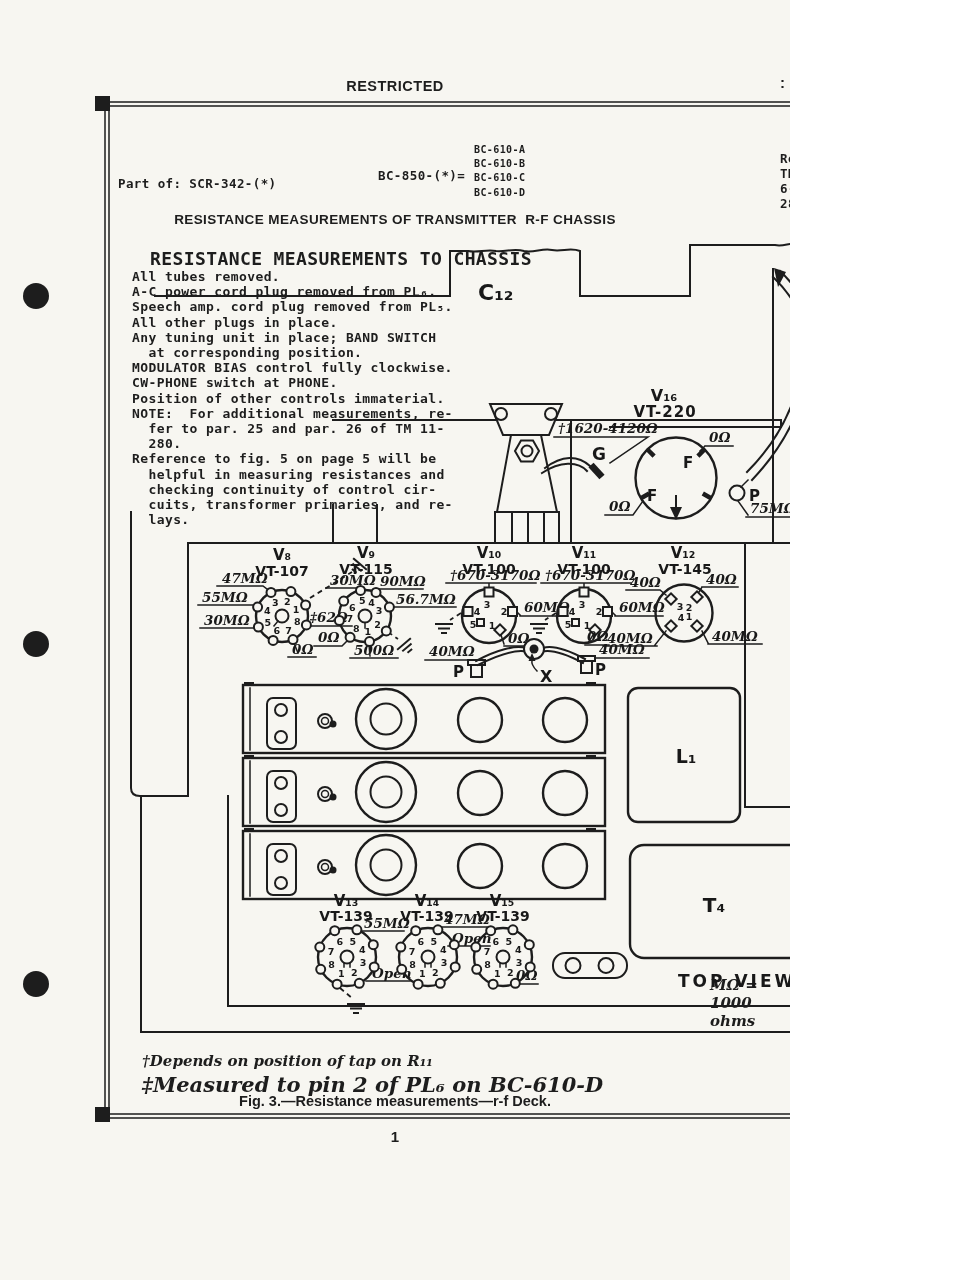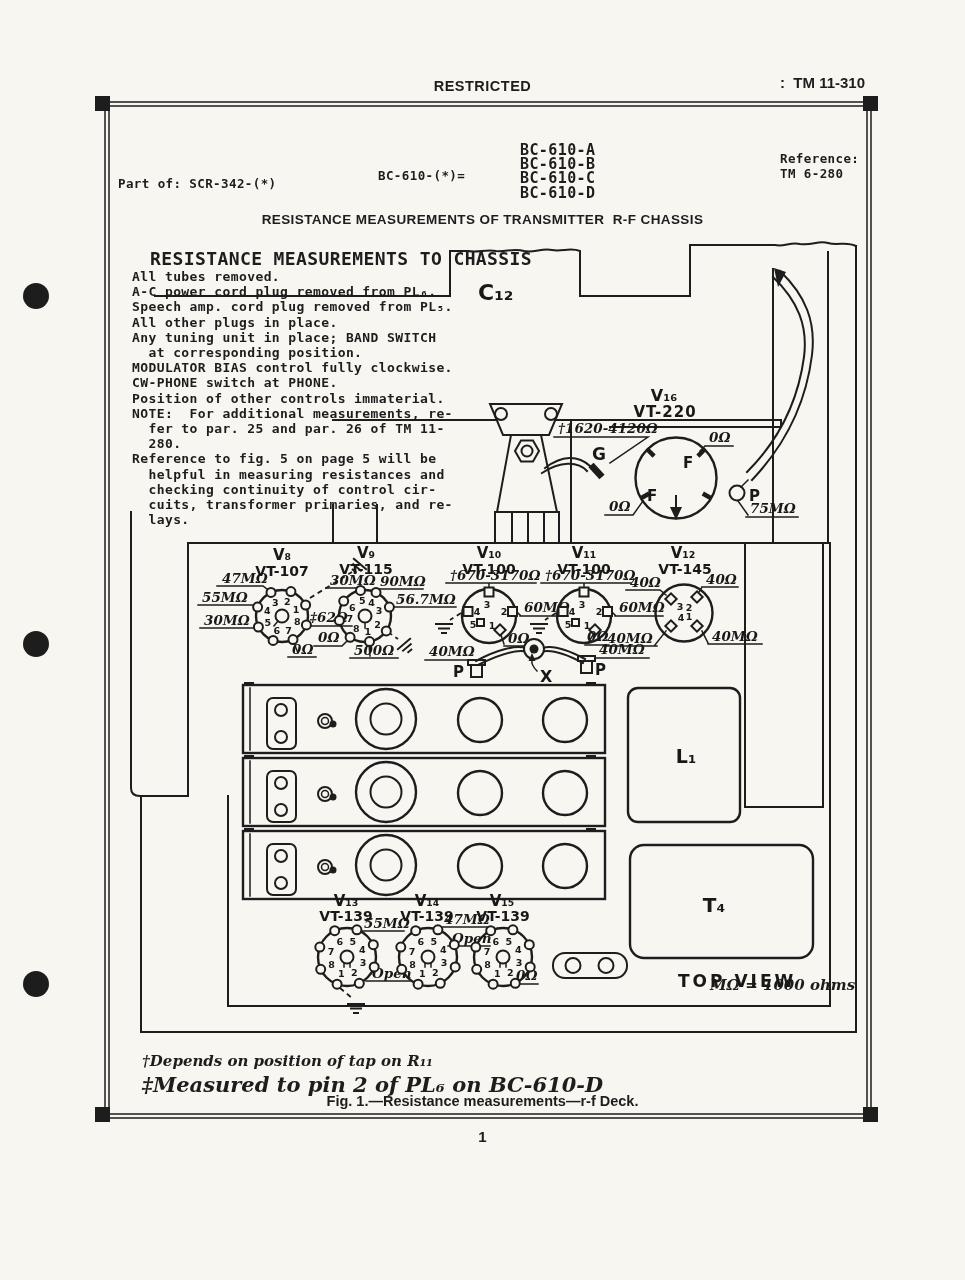--- a/index.html
+++ b/index.html
@@ -1,16 +1,16 @@
 <!DOCTYPE html>
 <html><head>
 <meta charset="utf-8">
 <style>
   html,body{margin:0;padding:0;}
-  .page{position:relative;width:965px;height:1280px;background:#f7f6f1;overflow:hidden;
+  .page{position:relative;width:790px;height:1280px;background:#f7f6f1;overflow:hidden;
         font-family:"Liberation Sans",sans-serif;color:#1d1d1d;}
   .abs{position:absolute;}
   .ctr{left:0;right:0;text-align:center;}
   .gothic{font-family:"Liberation Sans",sans-serif;font-weight:bold;}
   .type{font-family:"DejaVu Sans Mono",monospace;font-weight:bold;letter-spacing:.4px;}
   .scrip{font-family:"DejaVu Serif",serif;font-style:italic;font-weight:bold;}
   pre{margin:0;white-space:pre;}
   svg{position:absolute;left:0;top:0;}
   .k{stroke:#1d1d1d;fill:none;stroke-width:2;stroke-linecap:square;stroke-linejoin:miter;}
   .k3{stroke-width:2.4;}
@@ -23,22 +23,22 @@
   text.pin{font-family:"DejaVu Sans",sans-serif;font-weight:bold;font-size:9.5px;fill:#181818;text-anchor:middle;}
 </style>
 </head>
 <body>
 
 <div class="page">
 
   <div class="abs ctr gothic" style="top:78px;font-size:14.5px;letter-spacing:.5px;">RESTRICTED</div>
   <div class="abs gothic" style="top:74px;left:780px;font-size:15px;white-space:pre;">:  TM 11-310</div>
   <div class="abs type" style="top:176px;left:118px;font-size:12.5px;">Part of: SCR-342-(*)</div>
-  <div class="abs type" style="top:168px;left:378px;font-size:12.5px;">BC-610-(*)=</div>
-  <pre class="abs type" style="top:143px;left:474px;font-size:15px;line-height:14.2px;margin-left:46px;">BC-610-A
+  <div class="abs type" style="top:168px;left:378px;font-size:12.5px;">BC-850-(*)=</div>
+  <pre class="abs type" style="top:143px;left:474px;font-size:10px;line-height:14.2px;">BC-610-A
 BC-610-B
 BC-610-C
 BC-610-D</pre>
   <div class="abs type" style="top:151px;left:780px;font-size:12.5px;">Reference:</div>
   <div class="abs type" style="top:166px;left:780px;font-size:12.5px;">TM 6-280</div>
   <div class="abs ctr gothic" style="top:212px;font-size:13.5px;letter-spacing:.4px;white-space:pre;">RESISTANCE MEASUREMENTS OF TRANSMITTER  R-F CHASSIS</div>
 
   <div class="abs type" style="top:248px;left:150px;font-size:18px;">RESISTANCE MEASUREMENTS TO CHASSIS</div>
   <pre class="abs type" style="top:269px;left:132px;font-size:13px;line-height:15.2px;">All tubes removed.
 A-C power cord plug removed from PL₆.
@@ -54,21 +54,21 @@
   280.
 Reference to fig. 5 on page 5 will be
   helpful in measuring resistances and
   checking continuity of control cir-
   cuits, transformer primaries, and re-
   lays.</pre>
 
   <div class="abs scrip" style="top:976px;left:710px;font-size:15px;">MΩ = 1000 ohms</div>
   <div class="abs scrip" style="top:1052px;left:142px;font-size:15px;">†Depends on position of tap on R₁₁</div>
   <div class="abs scrip" style="top:1072px;left:142px;font-size:21px;text-align:center;">‡Measured to pin 2 of PL₆ on BC-610-D</div>
-  <div class="abs ctr gothic" style="top:1093px;font-size:14.5px;">Fig. 1.—Resistance measurements—r-f Deck.</div>
+  <div class="abs ctr gothic" style="top:1093px;font-size:14.5px;">Fig. 3.—Resistance measurements—r-f Deck.</div>
   <div class="abs ctr gothic" style="top:1128px;font-size:15px;">1</div>
 
   <svg width="965" height="1280" viewBox="0 0 965 1280">
     <defs>
       <g id="gnd">
           <path class="k" d="M-8,0H8M-5,4.5H5M-2,9H2"></path>
         </g>
     </defs>
 
     <g>

